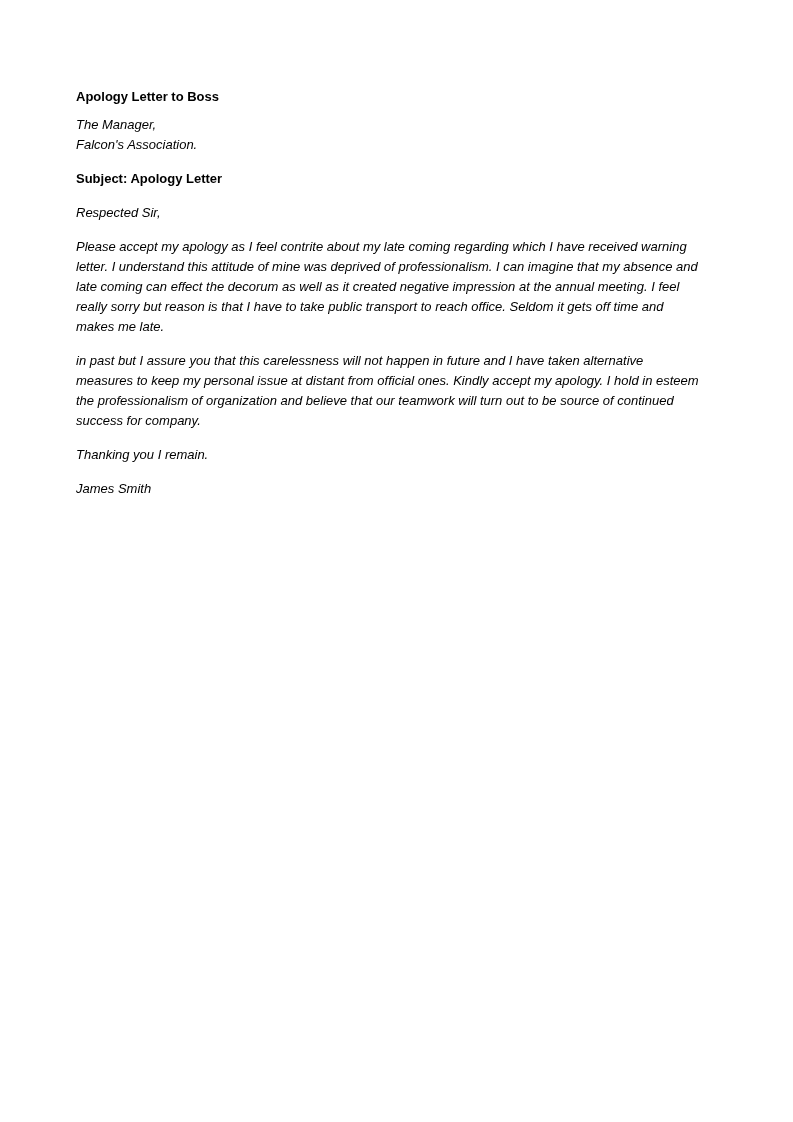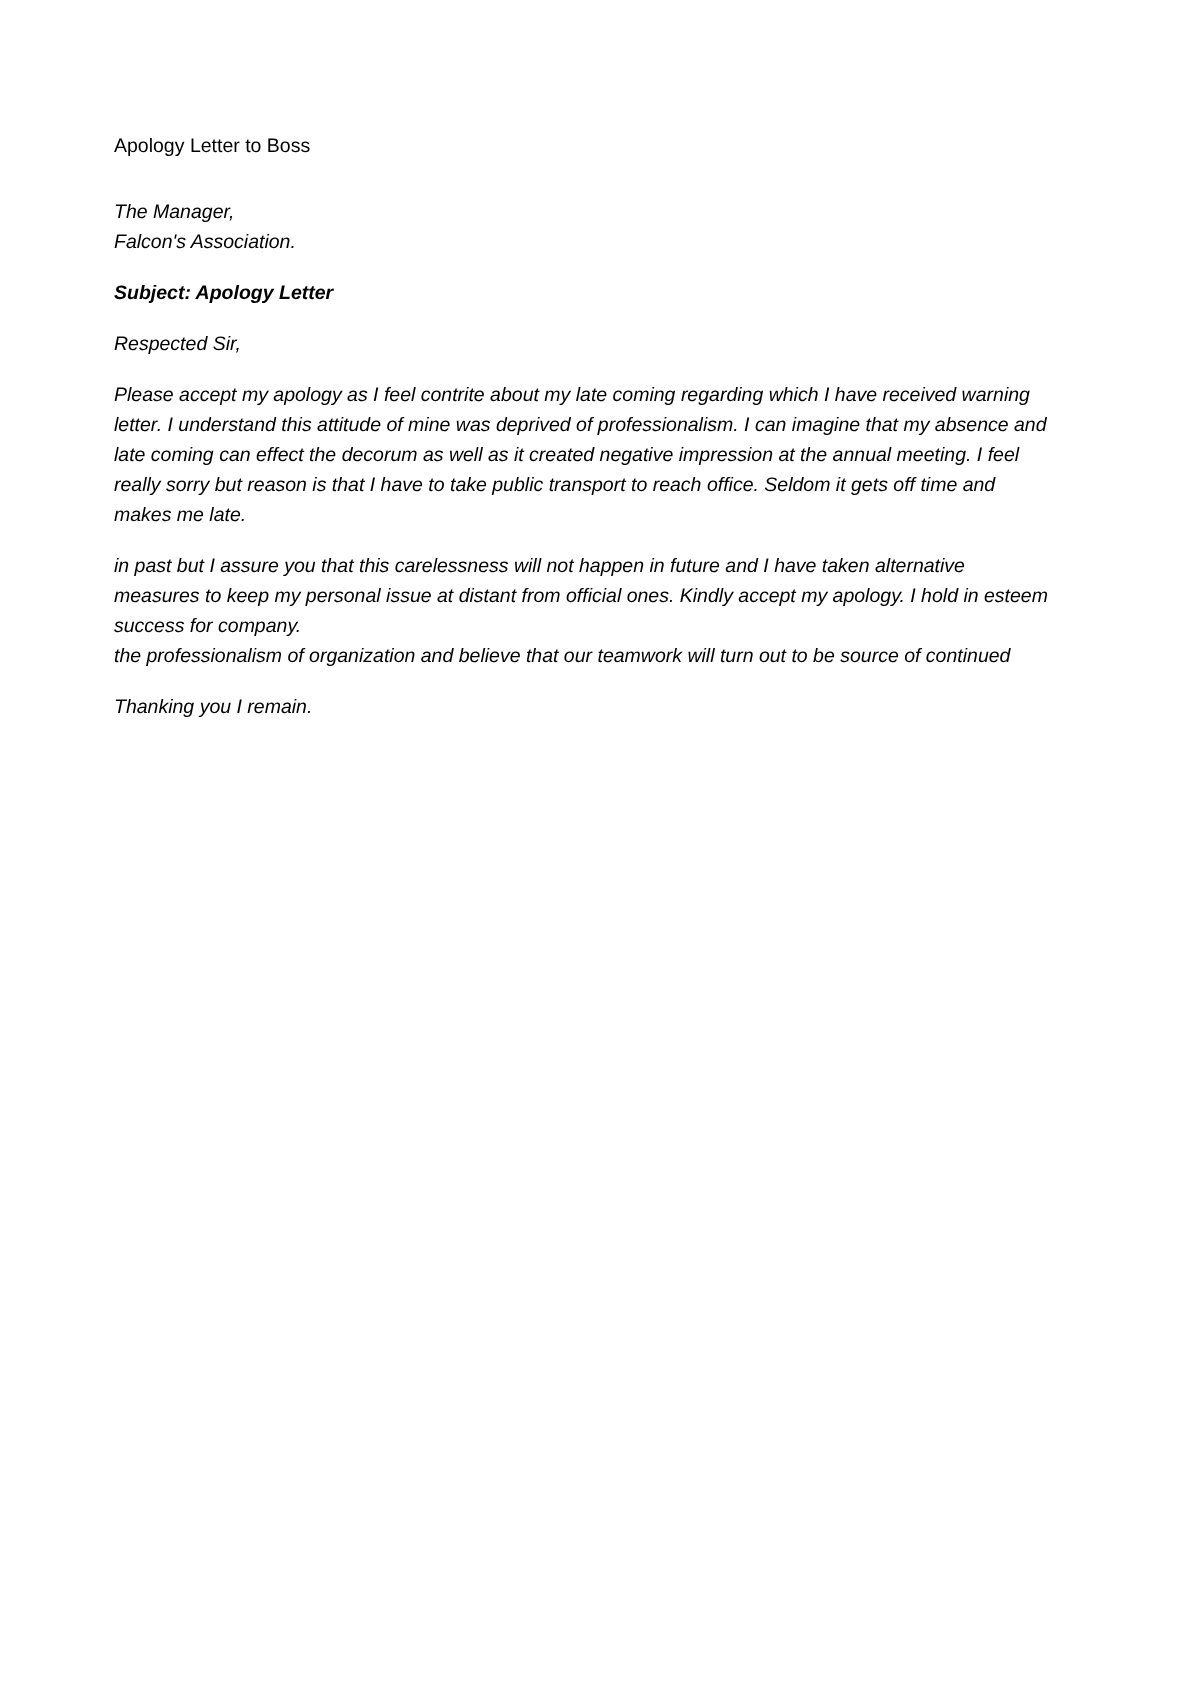--- a/index.html
+++ b/index.html
@@ -16,42 +16,41 @@
       color: #000000;
       font-size: 13px;
     }
     .page {
       position: absolute;
       left: 76px;
       top: 87px;
       width: 650px;
     }
     .title {
-      font-weight: normal;
+      font-weight: bold;
       font-size: 13px;
       line-height: 20px;
-      margin: 0 0 24px 0;
+      margin: 0 0 8px 0;
       white-space: nowrap;
     }
     .block {
       margin: 0 0 14px 0;
       line-height: 20px;
       font-style: italic;
     }
     .line {
       display: block;
       white-space: nowrap;
       line-height: 20px;
     }
     .subject {
       font-weight: bold;
       line-height: 20px;
       margin: 0 0 14px 0;
       white-space: nowrap;
-      font-style: italic;
     }
   </style>
 </head>
 <body>
 
 <div class="page">
   <div class="title">Apology Letter to Boss</div>
 
   <div class="block">
     <span class="line">The Manager,</span>
@@ -68,24 +67,25 @@
     <span class="line">Please accept my apology as I feel contrite about my late coming regarding which I have received warning</span>
     <span class="line">letter. I understand this attitude of mine was deprived of professionalism. I can imagine that my absence and</span>
     <span class="line">late coming can effect the decorum as well as it created negative impression at the annual meeting. I feel</span>
     <span class="line">really sorry but reason is that I have to take public transport to reach office. Seldom it gets off time and</span>
     <span class="line">makes me late.</span>
   </div>
 
   <div class="block">
     <span class="line">in past but I assure you that this carelessness will not happen in future and I have taken alternative</span>
     <span class="line">measures to keep my personal issue at distant from official ones. Kindly accept my apology. I hold in esteem</span>
+    <span class="line">the professionalism of organization and believe that our teamwork will turn out to be source of continued</span>
     <span class="line">success for company.</span>
-    <span class="line">the professionalism of organization and believe that our teamwork will turn out to be source of continued</span>
   </div>
 
   <div class="block">
     <span class="line">Thanking you I remain.</span>
   </div>
 
 
   <div class="block">
+    <span class="line">James Smith</span>
   </div>
 </div>
 
 </body></html>

